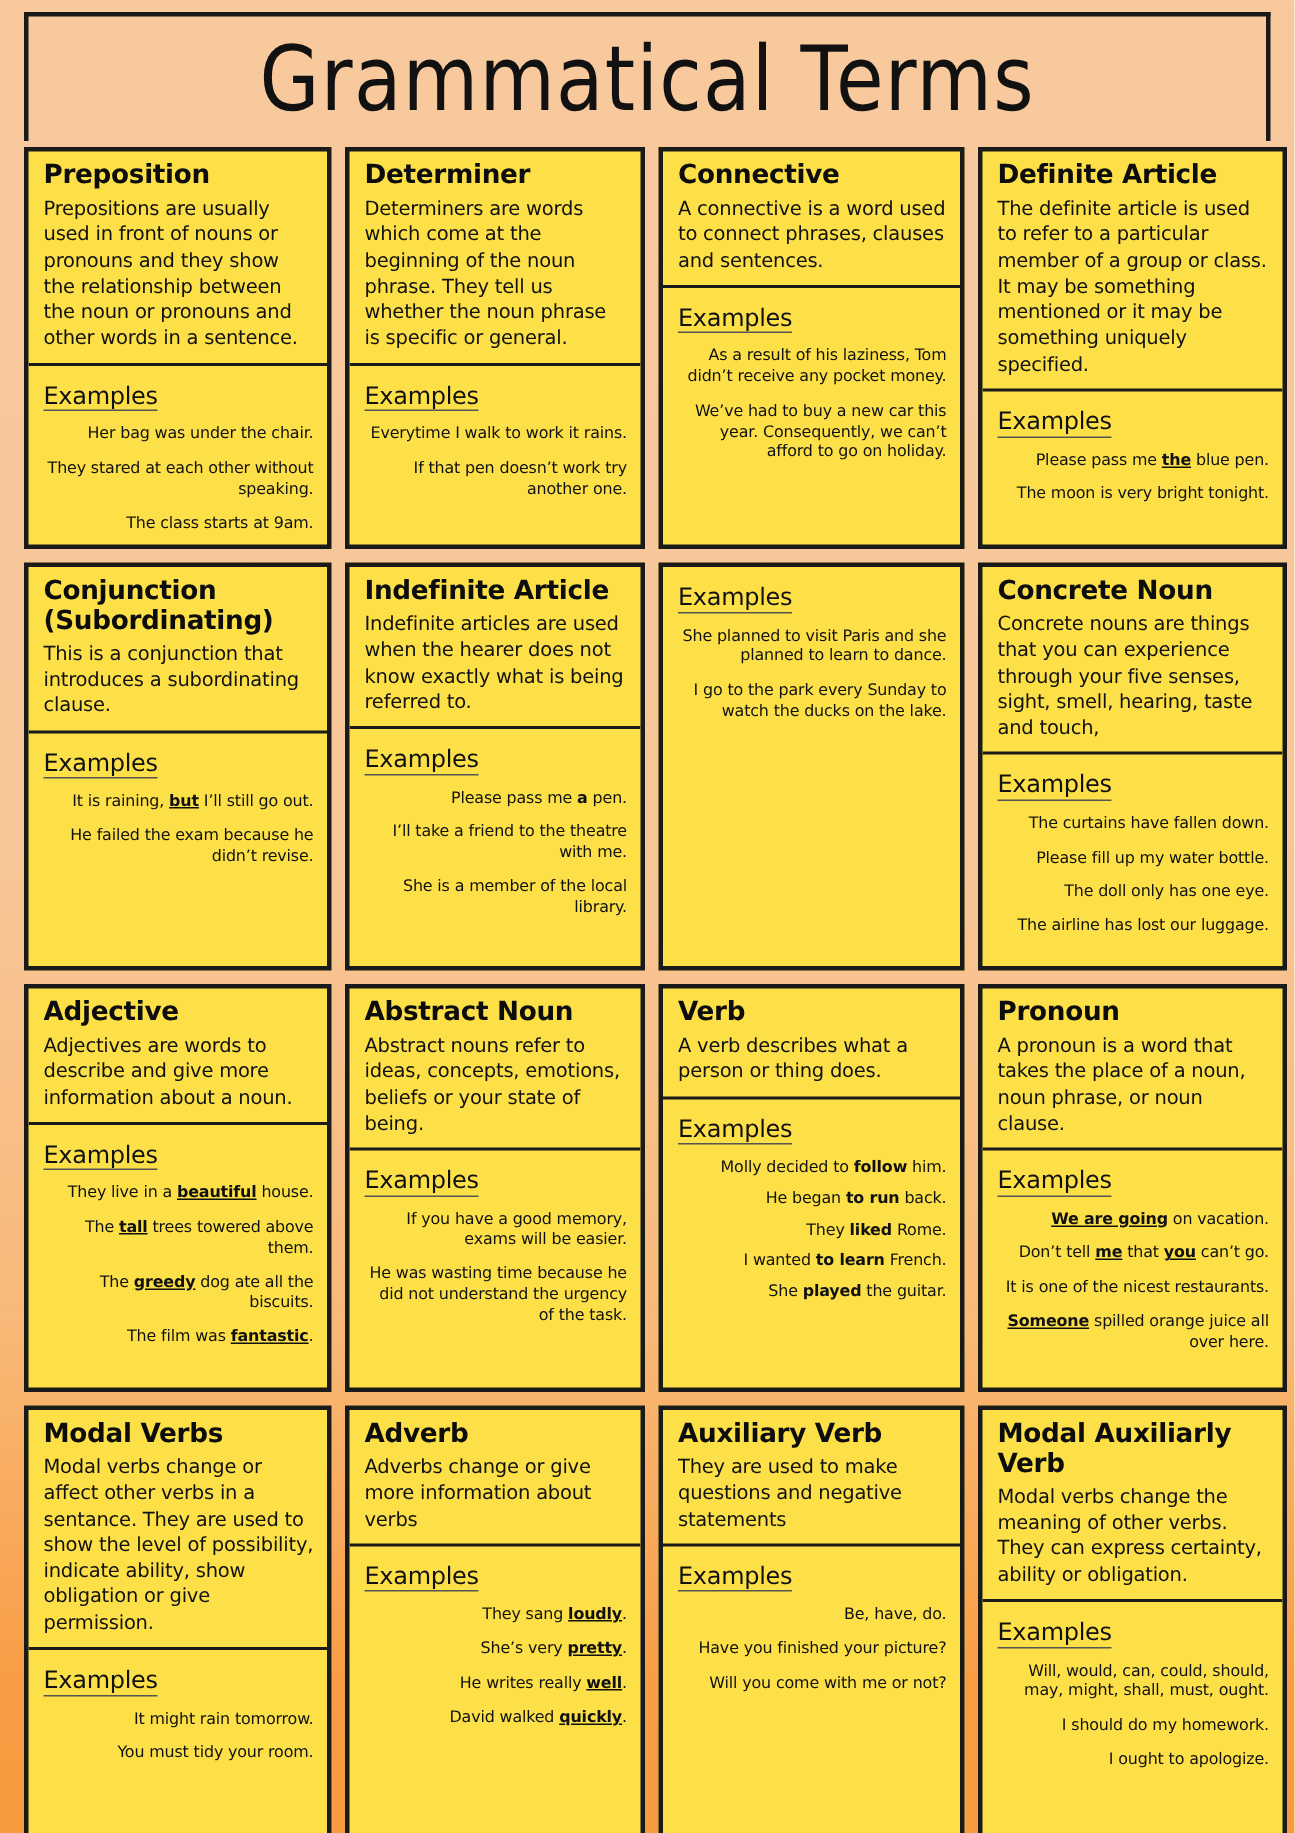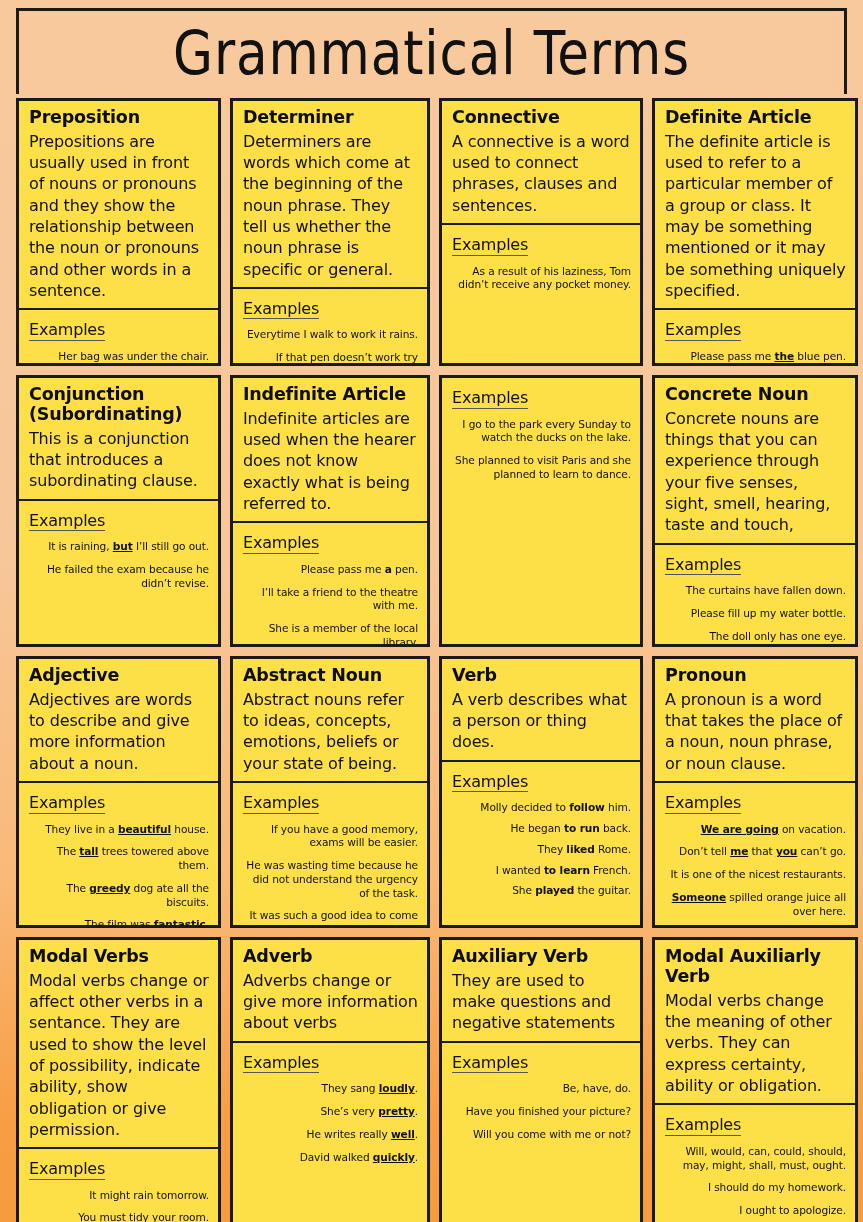--- a/index.html
+++ b/index.html
@@ -54,21 +54,21 @@
   }
   .card-title {
     font-size: 17.5px;
     font-weight: bold;
     color: #0d0d0d;
     line-height: 1.14;
     margin-bottom: 3px;
     letter-spacing: -0.2px;
   }
   .card-desc {
-    font-size: 16px;
+    font-size: 13px;
     line-height: 1.33;
     color: #111;
     letter-spacing: -0.15px;
   }
   .card-bottom {
     padding: 10px 9px 6px 10px;
     flex: 1;
   }
   .examples-head {
     font-size: 16px;
@@ -116,21 +116,21 @@
           <div class="card-title">Determiner</div>
           <div class="card-desc">Determiners are words which come at the beginning of the noun phrase. They tell us whether the noun phrase is specific or general.</div>
         </div>
         <div class="card-bottom"><div class="examples-head">Examples</div><div class="ex"><span>Everytime I walk to work it rains.</span></div><div class="ex"><span>If that pen doesn’t work try another one.</span></div></div>
       </div>
       <div class="card">
         <div class="card-top">
           <div class="card-title">Connective</div>
           <div class="card-desc">A connective is a word used to connect phrases, clauses and sentences.</div>
         </div>
-        <div class="card-bottom"><div class="examples-head">Examples</div><div class="ex"><span>As a result of his laziness, Tom didn’t receive any pocket money.</span></div></div>
+        <div class="card-bottom"><div class="examples-head">Examples</div><div class="ex"><span>As a result of his laziness, Tom didn’t receive any pocket money.</span></div><div class="ex"><span>We’ve had to buy a new car this year. Consequently, we can’t afford to go on holiday.</span></div></div>
       </div>
       <div class="card">
         <div class="card-top">
           <div class="card-title">Definite Article</div>
           <div class="card-desc">The definite article is used to refer to a particular member of a group or class. It may be something mentioned or it may be something uniquely specified.</div>
         </div>
         <div class="card-bottom"><div class="examples-head">Examples</div><div class="ex"><span>Please pass me </span><u class="hl">the</u><span> blue pen.</span></div><div class="ex"><span>The moon is very bright tonight.</span></div></div>
       </div>
       <div class="card">
         <div class="card-top">
@@ -140,42 +140,42 @@
         <div class="card-bottom"><div class="examples-head">Examples</div><div class="ex"><span>It is raining, </span><u class="hl">but</u><span> I’ll still go out.</span></div><div class="ex"><span>He failed the exam because he didn’t revise.</span></div></div>
       </div>
       <div class="card">
         <div class="card-top">
           <div class="card-title">Indefinite Article</div>
           <div class="card-desc">Indefinite articles are used when the hearer does not know exactly what is being referred to.</div>
         </div>
         <div class="card-bottom"><div class="examples-head">Examples</div><div class="ex"><span>Please pass me </span><b>a</b><span> pen.</span></div><div class="ex"><span>I’ll take a friend to the theatre with me.</span></div><div class="ex"><span>She is a member of the local library.</span></div></div>
       </div>
       <div class="card">
-        <div class="card-bottom"><div class="examples-head">Examples</div><div class="ex"><span>I go to the park every Sunday to watch the ducks on the lake.</span></div><div class="ex"><span>She planned to visit Paris and she planned to learn to dance.</span></div></div>
+        <div class="card-bottom"><div class="examples-head">Examples</div><div class="ex"><span>She planned to visit Paris and she planned to learn to dance.</span></div><div class="ex"><span>I go to the park every Sunday to watch the ducks on the lake.</span></div></div>
       </div>
       <div class="card">
         <div class="card-top">
           <div class="card-title">Concrete Noun</div>
           <div class="card-desc">Concrete nouns are things that you can experience through your five senses, sight, smell, hearing, taste and touch,</div>
         </div>
         <div class="card-bottom"><div class="examples-head">Examples</div><div class="ex"><span>The curtains have fallen down.</span></div><div class="ex"><span>Please fill up my water bottle.</span></div><div class="ex"><span>The doll only has one eye.</span></div><div class="ex"><span>The airline has lost our luggage.</span></div></div>
       </div>
       <div class="card">
         <div class="card-top">
           <div class="card-title">Adjective</div>
           <div class="card-desc">Adjectives are words to describe and give more information about a noun.</div>
         </div>
         <div class="card-bottom"><div class="examples-head">Examples</div><div class="ex"><span>They live in a </span><u class="hl">beautiful</u><span> house.</span></div><div class="ex"><span>The </span><u class="hl">tall</u><span> trees towered above them.</span></div><div class="ex"><span>The </span><u class="hl">greedy</u><span> dog ate all the biscuits.</span></div><div class="ex"><span>The film was </span><u class="hl">fantastic</u><span>.</span></div></div>
       </div>
       <div class="card">
         <div class="card-top">
           <div class="card-title">Abstract Noun</div>
           <div class="card-desc">Abstract nouns refer to ideas, concepts, emotions, beliefs or your state of being.</div>
         </div>
-        <div class="card-bottom"><div class="examples-head">Examples</div><div class="ex"><span>If you have a good memory, exams will be easier.</span></div><div class="ex"><span>He was wasting time because he did not understand the urgency of the task.</span></div><div class="ex"><span>It was such a good idea to come to the beach today.</span></div></div>
+        <div class="card-bottom"><div class="examples-head">Examples</div><div class="ex"><span>If you have a good memory, exams will be easier.</span></div><div class="ex"><span>He was wasting time because he did not understand the urgency of the task.</span></div></div>
       </div>
       <div class="card dense">
         <div class="card-top">
           <div class="card-title">Verb</div>
           <div class="card-desc">A verb describes what a person or thing does.</div>
         </div>
         <div class="card-bottom"><div class="examples-head">Examples</div><div class="ex"><span>Molly decided to </span><b>follow</b><span> him.</span></div><div class="ex"><span>He began </span><b>to run</b><span> back.</span></div><div class="ex"><span>They </span><b>liked</b><span> Rome.</span></div><div class="ex"><span>I wanted </span><b>to learn</b><span> French.</span></div><div class="ex"><span>She </span><b>played</b><span> the guitar.</span></div></div>
       </div>
       <div class="card">
         <div class="card-top">

